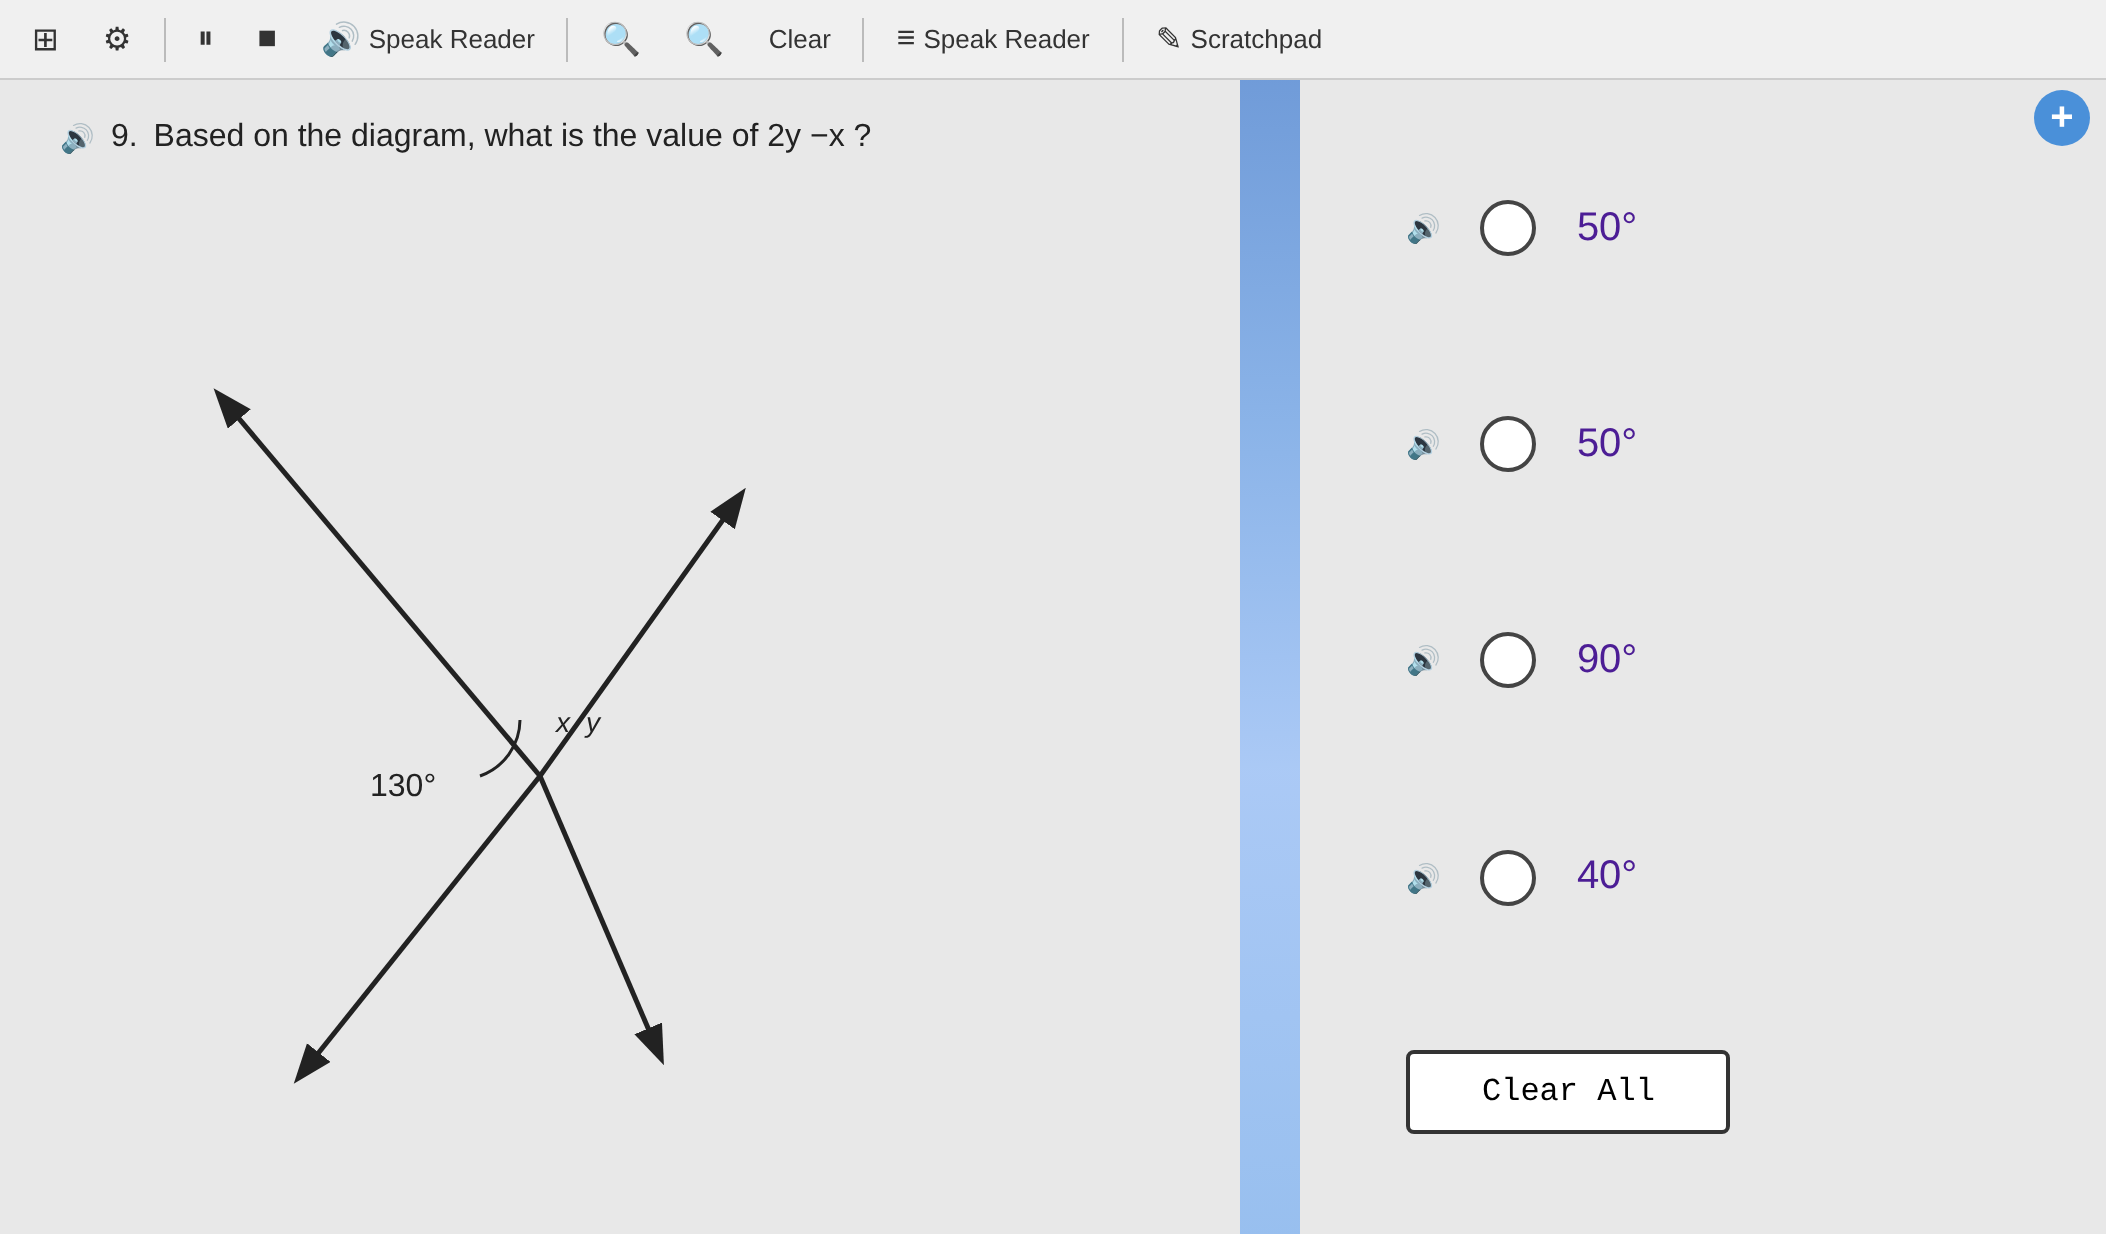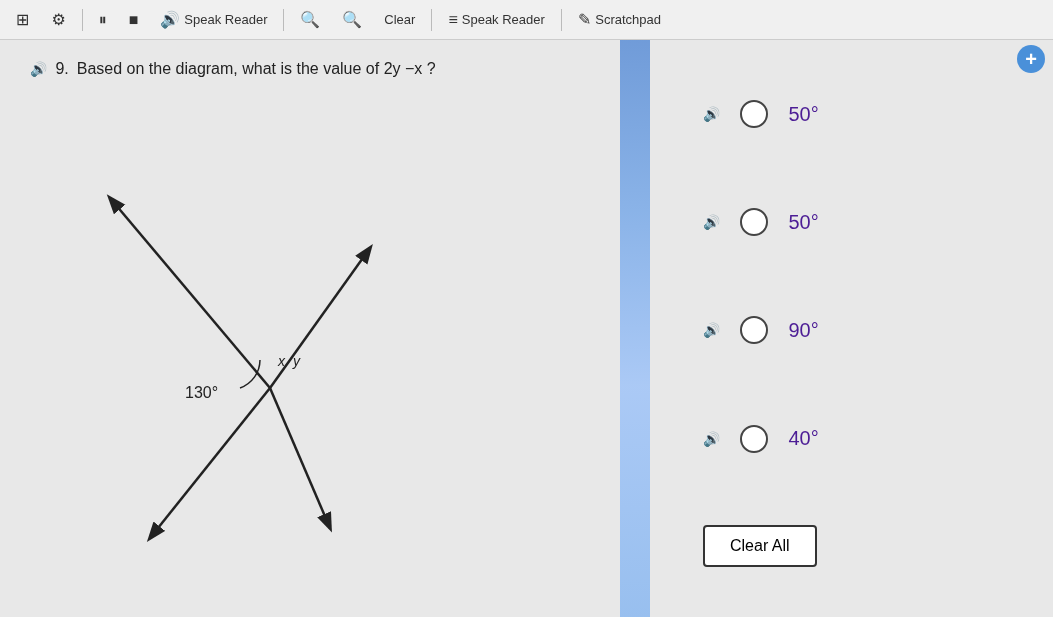--- a/index.html
+++ b/index.html
@@ -131,27 +131,28 @@
     .answer-text {
       font-size: 20px;
       font-weight: 500;
       color: #4c1d95;
       min-width: 60px;
     }
 
     .clear-all-btn {
       border: 2px solid #333;
       background: white;
-      padding: 10px 25px;
+      padding: 10px 36px;
       font-size: 16px;
       font-weight: 500;
       cursor: pointer;
       border-radius: 4px;
       align-self: flex-start;
       margin-top: 2px;
+      font-family: Liberation Mono, monospace;
     }
 
     
     .plus-btn {
       position: absolute;
       top: 5px;
       right: 8px;
       width: 28px;
       height: 28px;
       background: #4a90d9;

